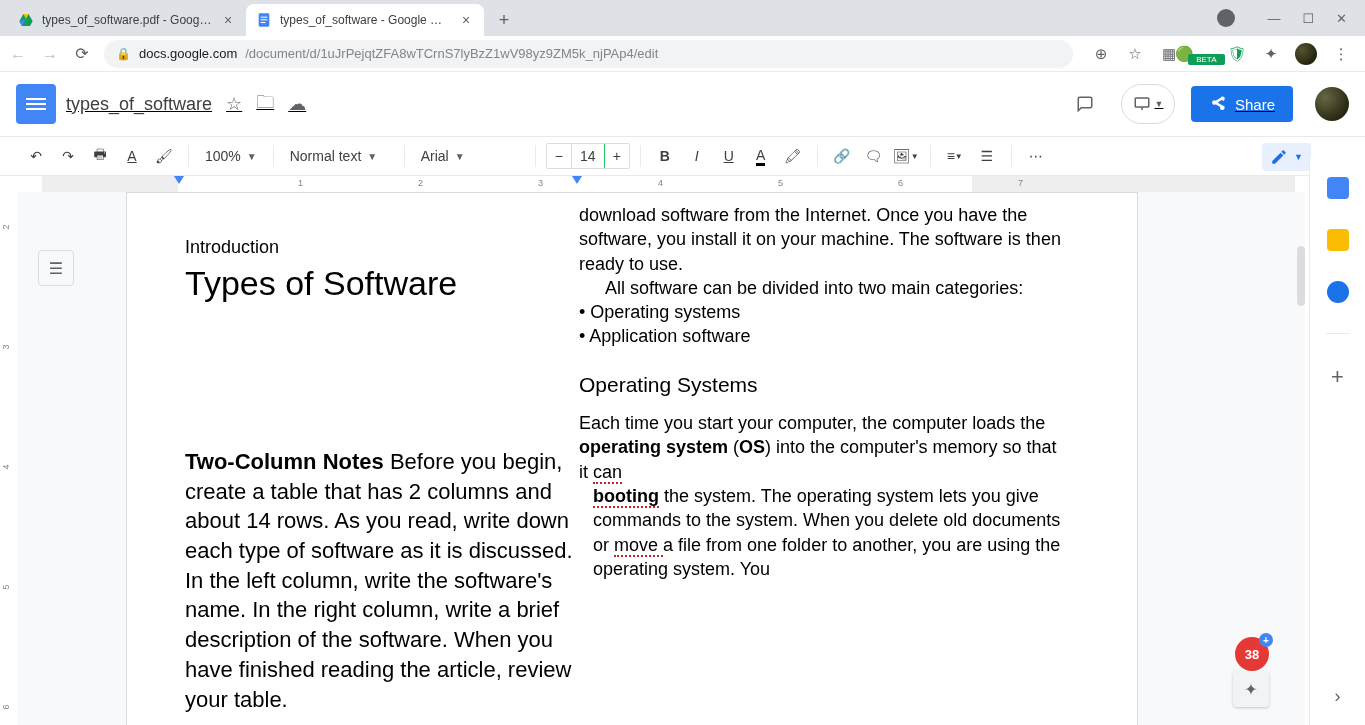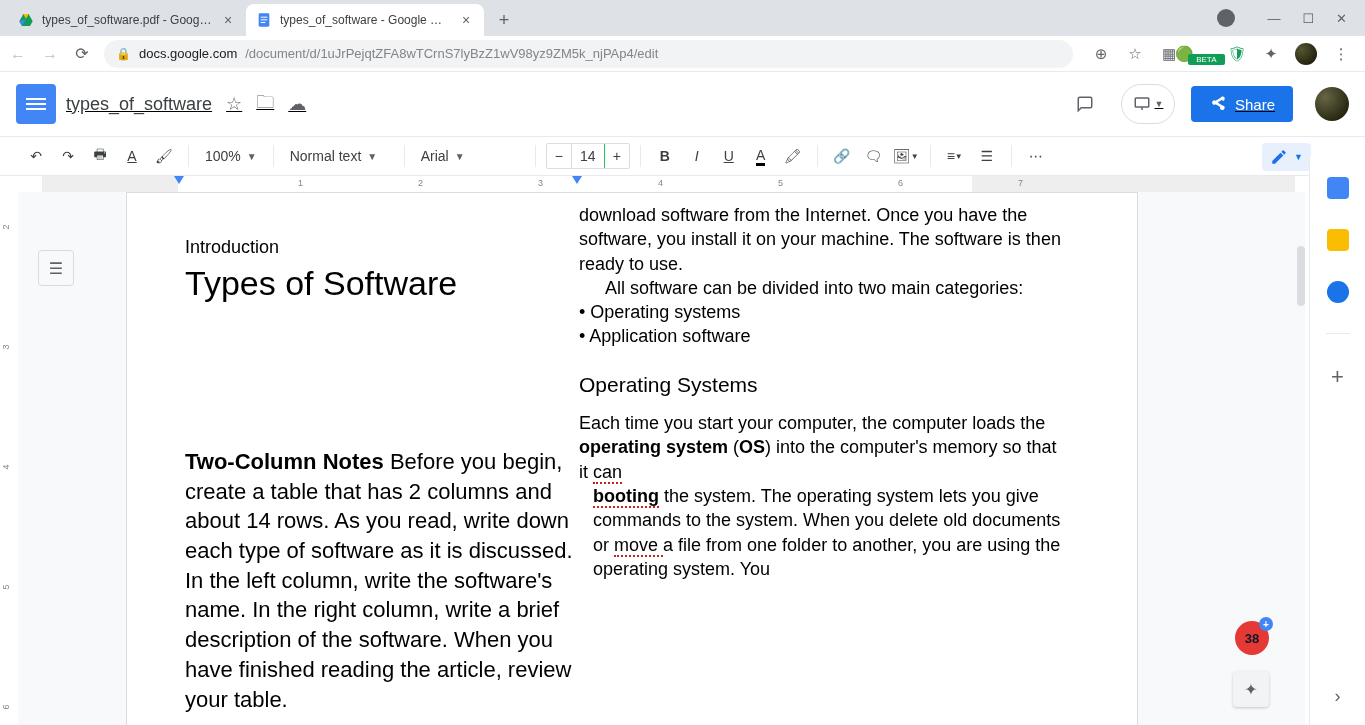--- a/index.html
+++ b/index.html
@@ -80,21 +80,21 @@
 
 .sidepanel{position:absolute;right:0;top:157px;width:56px;bottom:0;border-left:1px solid #e8eaed;background:#fff;display:flex;flex-direction:column;align-items:center;padding-top:20px;gap:30px;}
 .side-ic{width:22px;height:22px;border-radius:4px;}
 .side-ic.cal{background:#4285f4;}
 .side-ic.keep{background:#fbbc04;}
 .side-ic.tasks{background:#1a73e8;border-radius:50%;}
 .side-plus{font-size:22px;color:#5f6368;}
 .side-expand{position:absolute;bottom:18px;font-size:18px;color:#5f6368;}
 
 
-.tc-badge{position:absolute;right:96px;bottom:70px;width:34px;height:34px;border-radius:50%;background:#e53935;color:#0f172a;font-size:13px;font-weight:bold;display:flex;align-items:center;justify-content:center;}
+.tc-badge{position:absolute;right:96px;bottom:54px;width:34px;height:34px;border-radius:50%;background:#e53935;color:#ffffff;font-size:13px;font-weight:bold;display:flex;align-items:center;justify-content:center;}
 .tc-badge::after{content:"+";position:absolute;top:-4px;right:-4px;width:14px;height:14px;border-radius:50%;background:#4285f4;color:#fff;font-size:10px;display:flex;align-items:center;justify-content:center;}
 .explore{position:absolute;right:96px;bottom:18px;width:36px;height:36px;background:#f1f3f4;border-radius:4px;display:flex;align-items:center;justify-content:center;color:#5f6368;box-shadow:0 1px 3px rgba(0,0,0,.2);}
 
 .scrollbar-thumb{position:absolute;right:60px;top:246px;width:8px;height:60px;background:#dadce0;border-radius:4px;}
 
 svg{width:18px;height:18px;}
 </style>
 </head>
 <body>
 

